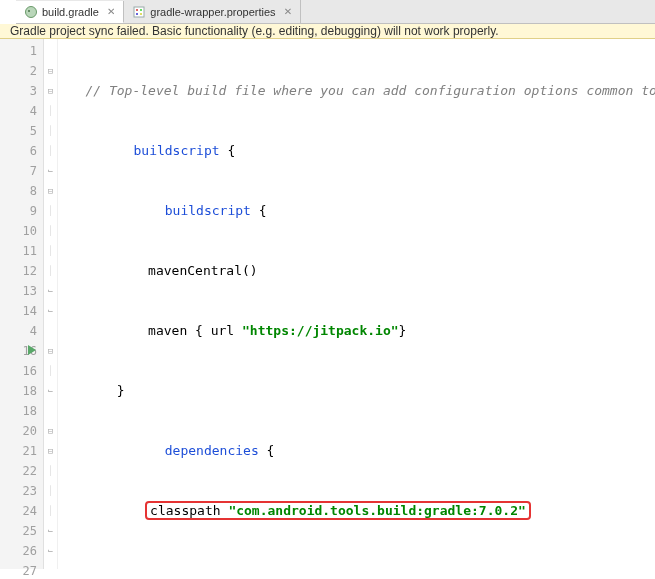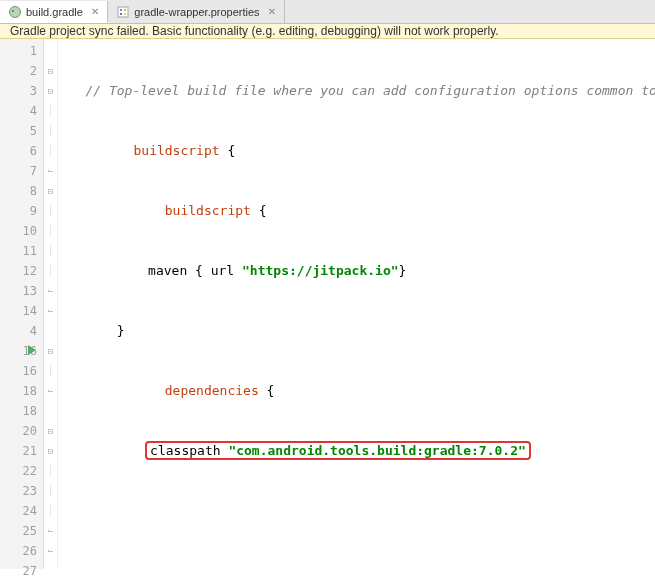--- a/index.html
+++ b/index.html
@@ -9,20 +9,21 @@
   background: #fff;
   width: 655px;
   height: 579px;
   overflow: hidden;
 }
 .tabs {
   display: flex;
   background: #e8e8e8;
   border-bottom: 1px solid #c0c0c0;
   height: 24px;
+  margin-left: 16px;
 }
 .tab {
   display: flex;
   align-items: center;
   padding: 0 8px;
   height: 100%;
   border-right: 1px solid #c0c0c0;
   font-size: 11px;
   color: #333;
   cursor: pointer;
@@ -124,21 +125,21 @@
   white-space: pre;
   overflow: hidden;
   position: relative;
 }
 .code-line {
   height: 20px;
   padding-left: 4px;
 }
 .c-comment { color: #808080; font-style: italic; }
 .c-string { color: #008600; font-weight: bold; }
-.c-ident { color: #c2410c; padding-left: 48px; }
+.c-ident { color: #1d4ed8; padding-left: 48px; }
 .highlight-red {
   border: 2px solid #e53333;
   border-radius: 4px;
   padding: 0 3px;
   margin-left: -3px;
 }
 </style>
 </head>
 <body>
 
@@ -230,20 +231,21 @@
     <div class="fold-row fold-line"></div>
     <div class="fold-row fold-end"></div>
     <div class="fold-row fold-end"></div>
     <div class="fold-row"></div>
   </div>
 
   <div class="code">
     <div class="code-line">   <span class="c-comment">// Top-level build file where you can add configuration options common to all sub-pro</span></div>
     <div class="code-line">   <span class="c-ident">buildscript</span><span> {</span></div>
     <div class="code-line">       <span class="c-ident">buildscript</span><span> {</span></div>
+    <div class="code-line">           <span>mavenCentral()</span></div>
     <div class="code-line">           <span>maven { url </span><span class="c-string">"https://jitpack.io"</span><span>}</span></div>
     <div class="code-line">       <span>}</span></div>
     <div class="code-line">       <span class="c-ident">dependencies</span><span> {</span></div>
     <div class="code-line">           <span class="highlight-red"><span>classpath </span><span class="c-string">"com.android.tools.build:gradle:7.0.2"</span></span></div>
     
     
     
     
     
     

